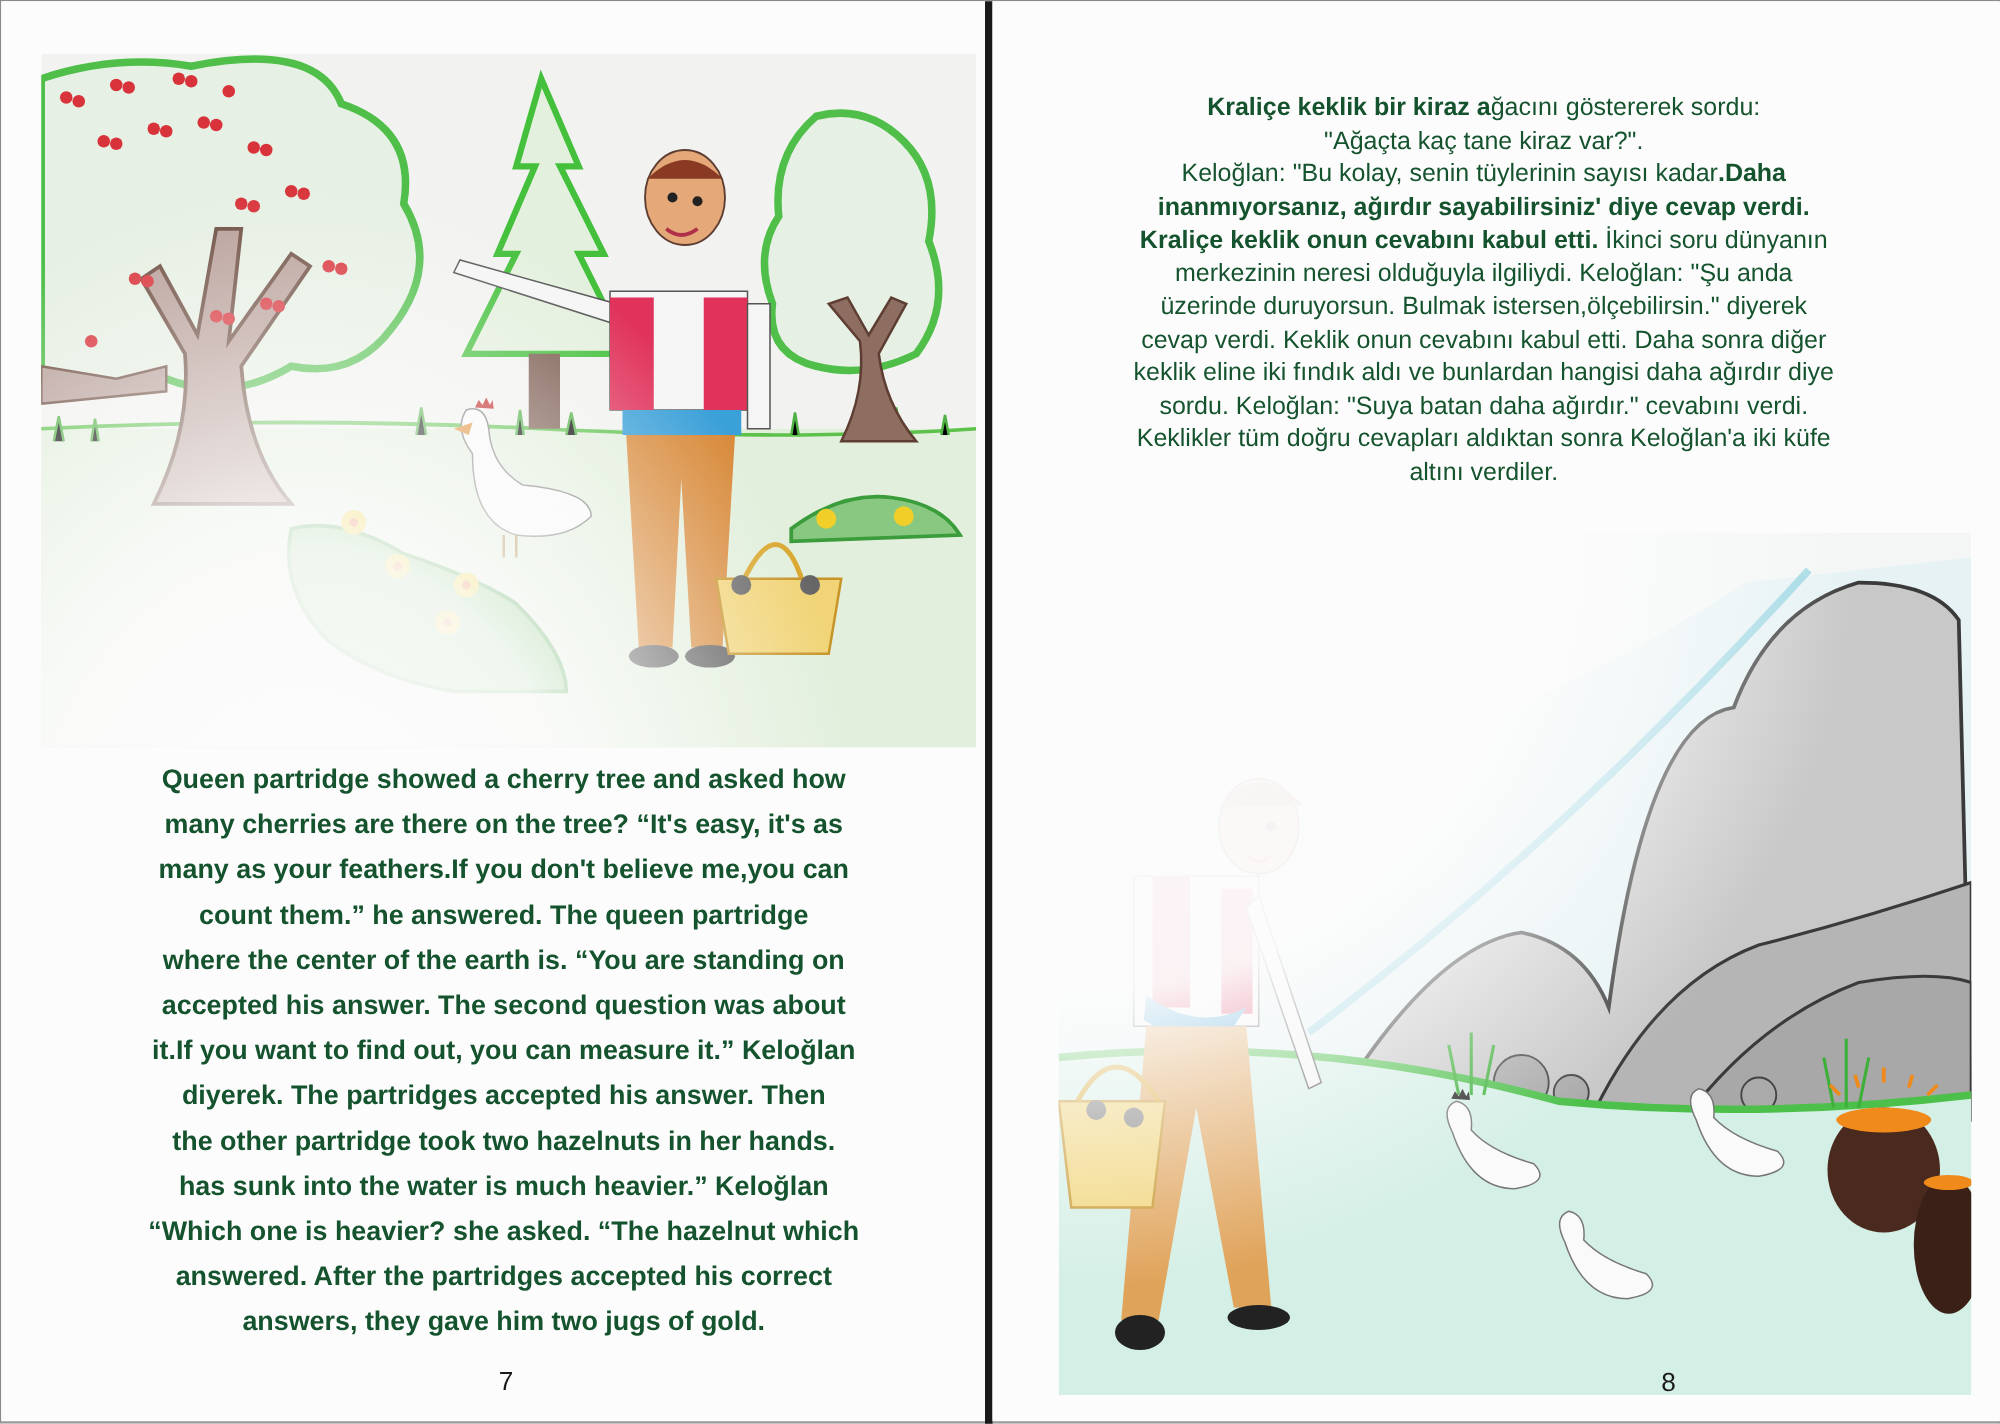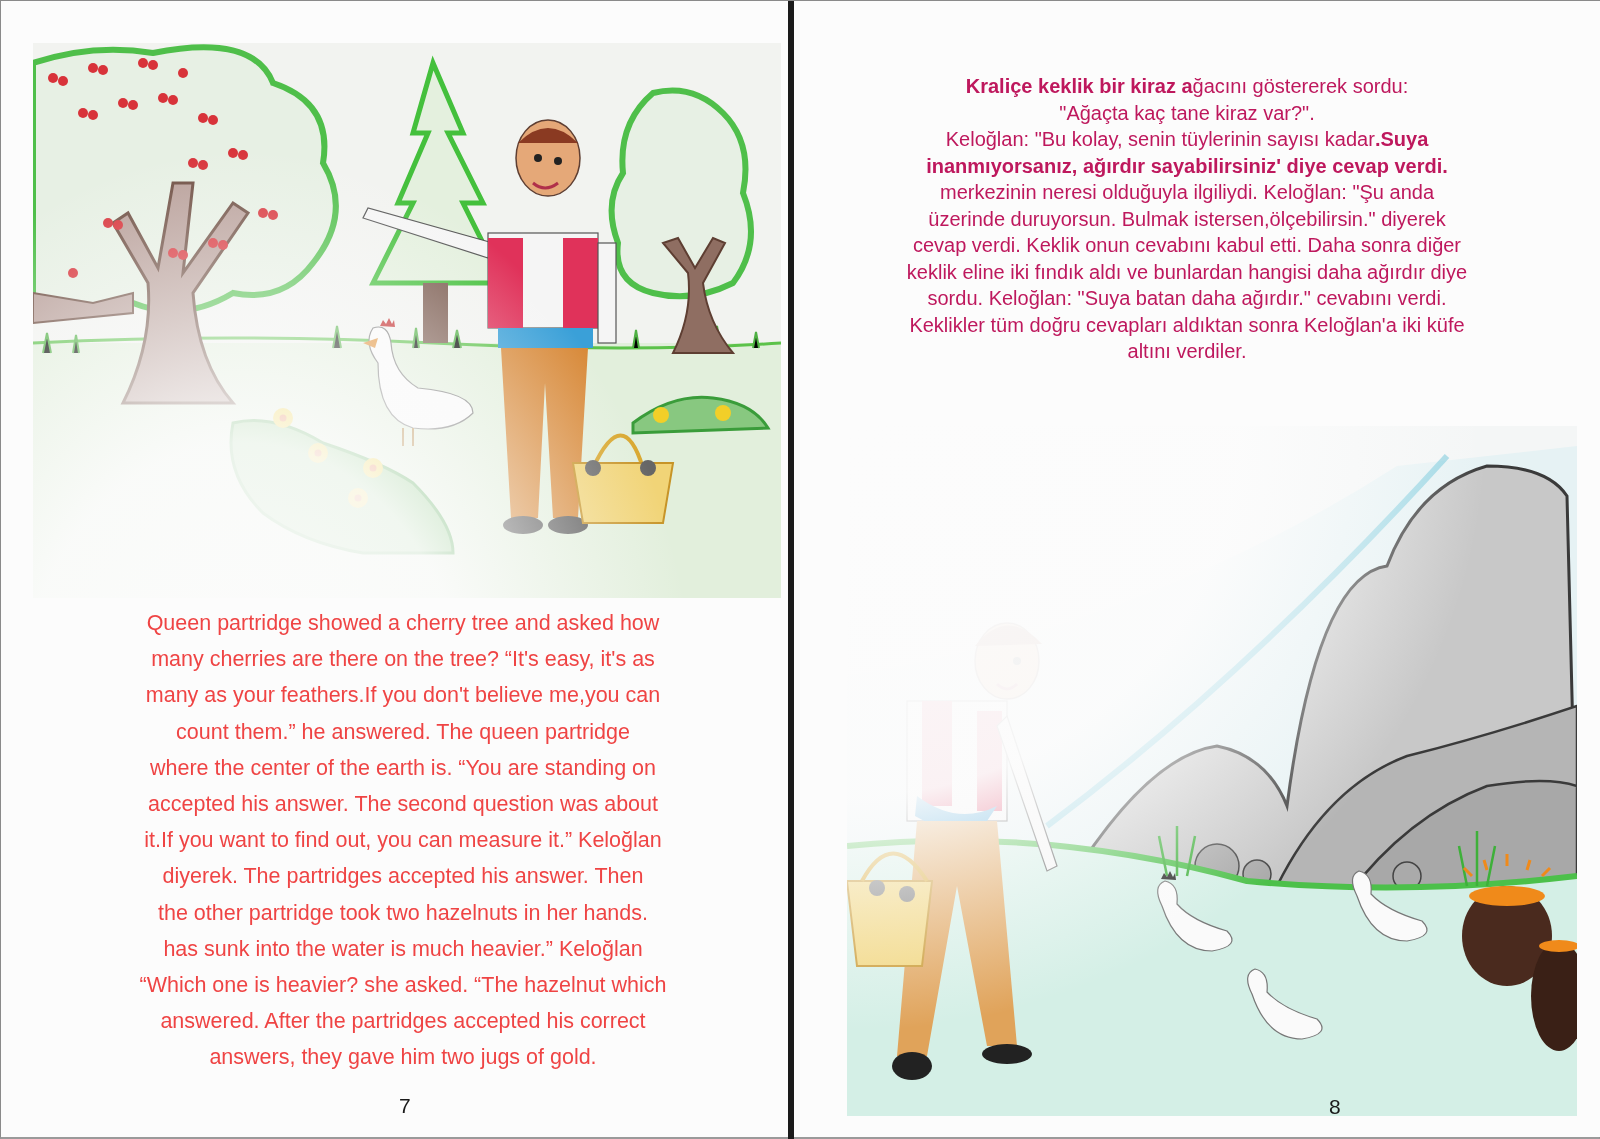--- a/index.html
+++ b/index.html
@@ -27,25 +27,25 @@
   }
   .soft-edge-right {
     position: absolute; left: 846px; top: 425px; width: 730px; height: 690px;
     background: radial-gradient(ellipse at 0% 0%, rgba(252,252,252,1) 0%, rgba(252,252,252,0.95) 38%, rgba(252,252,252,0) 62%);
     pointer-events: none;
   }
 
   
   .en-text {
     position: absolute; left: 62px; top: 604px; width: 680px;
-    text-align: center; font-weight: normal; font-size: 21.5px; line-height: 36.2px; color: #ef4444;
+    text-align: center; font-weight: bold; font-size: 21.5px; line-height: 36.2px; color: #14532d;
   }
   .tr-text {
     position: absolute; left: 836px; top: 72px; width: 700px;
-    text-align: center; font-size: 20px; line-height: 26.5px; color: #be185d;
+    text-align: center; font-size: 20px; line-height: 26.5px; color: #14532d;
   }
   .tr-text b { font-weight: bold; }
 
   .page-num { position: absolute; font-size: 21px; color: #1a1a1a; }
   .page-num-left { left: 398px; top: 1093px; }
   .page-num-right { left: 1328px; top: 1094px; }
 </style>
 </head>
 <body>
 
@@ -179,22 +179,23 @@
 
     <div class="page-num page-num-left">7</div>
   </div>
 
   <div class="spine"></div>
 
   <div class="page page-right">
     <div class="tr-text" style="left:43px;">
       <div><b>Kraliçe keklik bir kiraz a</b><span>ğacını göstererek sordu:</span></div>
       <div><span>"Ağaçta kaç tane kiraz var?".</span></div>
-      <div><span>Keloğlan: "Bu kolay, senin  tüylerinin sayısı kadar</span><b>.Suya</b></div>
+      <div><span>Keloğlan: "Bu kolay, senin  tüylerinin sayısı kadar</span><b>.Daha</b></div>
       <div><b>inanmıyorsanız, ağırdır sayabilirsiniz' diye cevap verdi.</b></div>
+      <div><b>Kraliçe keklik onun cevabını kabul etti.</b><span> İkinci soru dünyanın</span></div>
       <div><span>merkezinin neresi olduğuyla ilgiliydi. Keloğlan: "Şu anda</span></div>
       <div><span>üzerinde duruyorsun. Bulmak istersen,ölçebilirsin."  diyerek</span></div>
       <div><span>cevap verdi. Keklik onun cevabını kabul etti. Daha sonra diğer</span></div>
       <div><span>keklik eline iki fındık aldı ve bunlardan hangisi daha ağırdır diye</span></div>
       <div><span>sordu. Keloğlan: "Suya batan daha ağırdır." cevabını verdi.</span></div>
       <div><span>Keklikler tüm doğru cevapları aldıktan sonra Keloğlan'a iki küfe</span></div>
       <div><span>altını verdiler.</span></div>
     </div>
 
     <div class="illus" style="left:53px;top:425px;width:730px;height:690px;">

